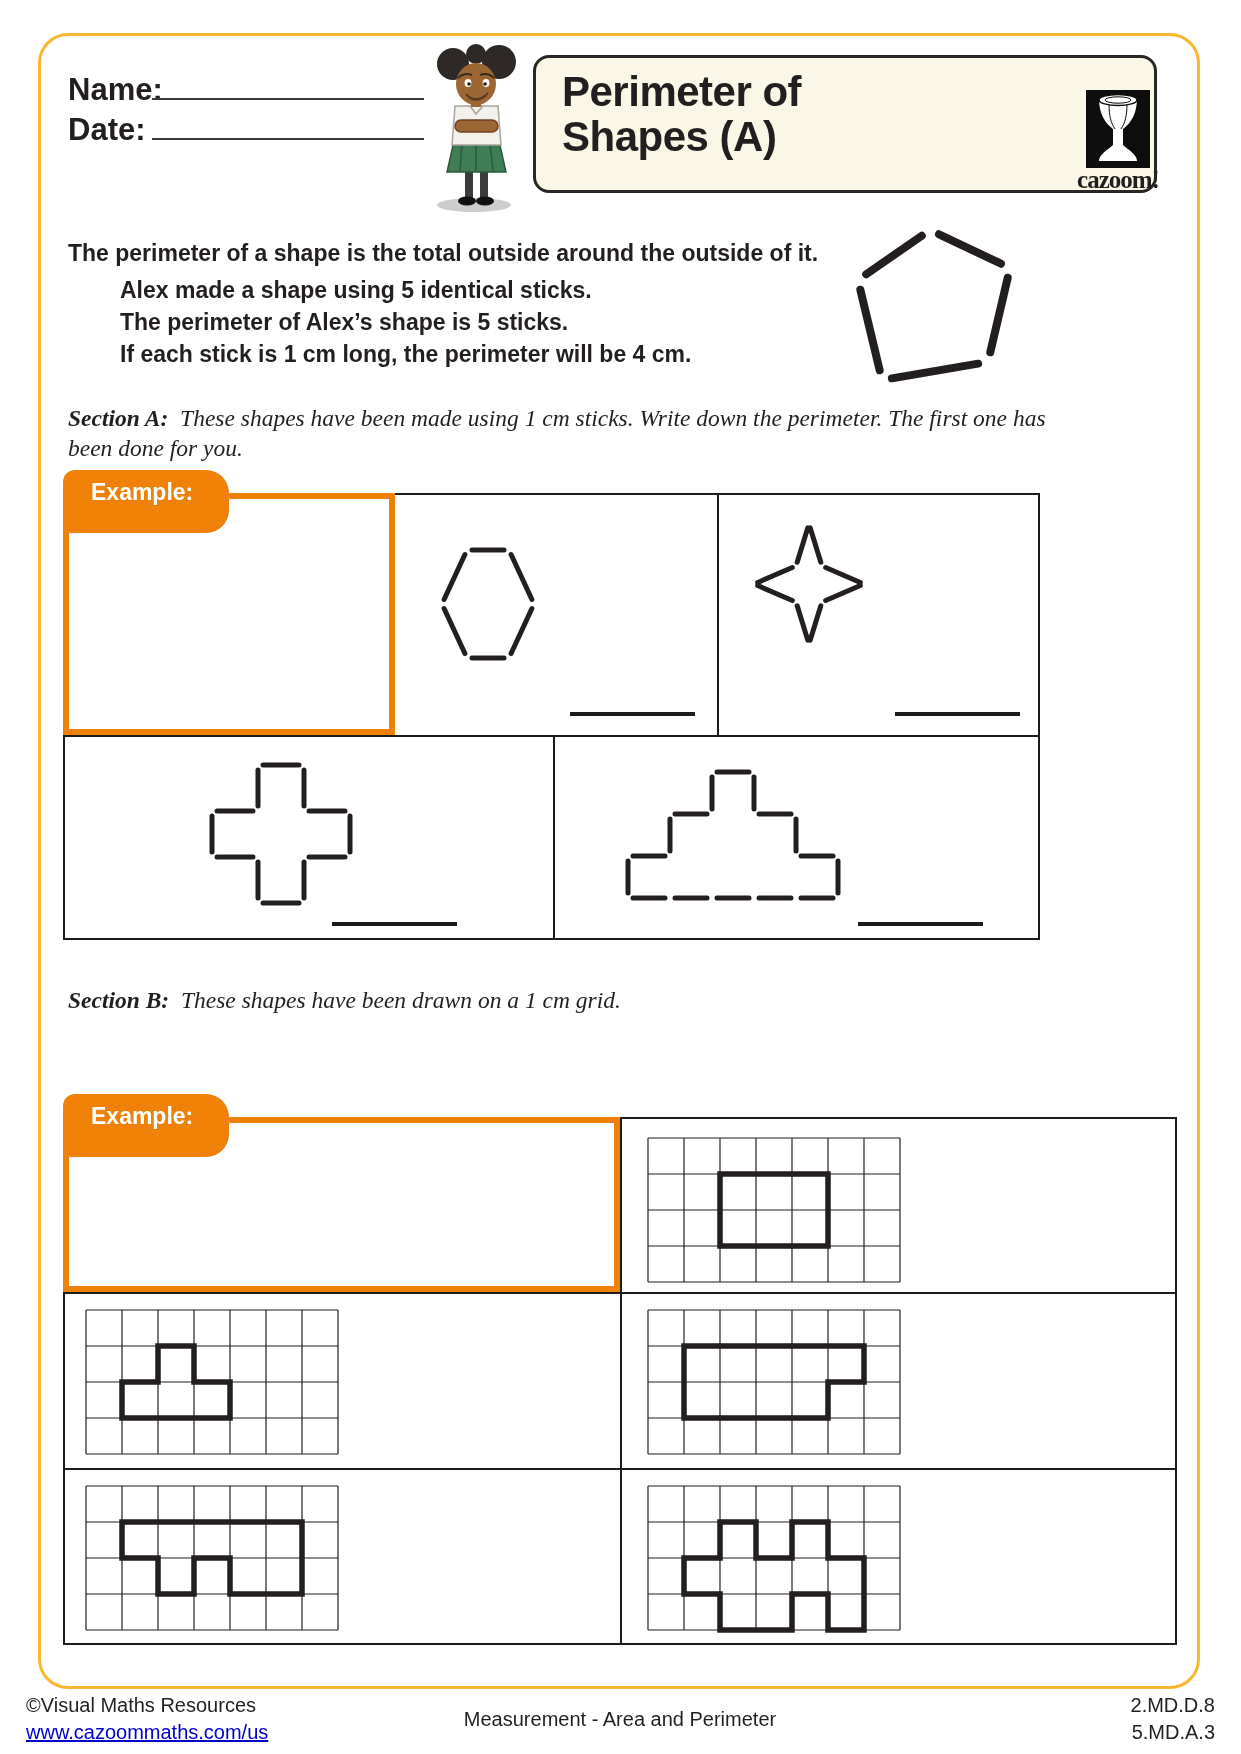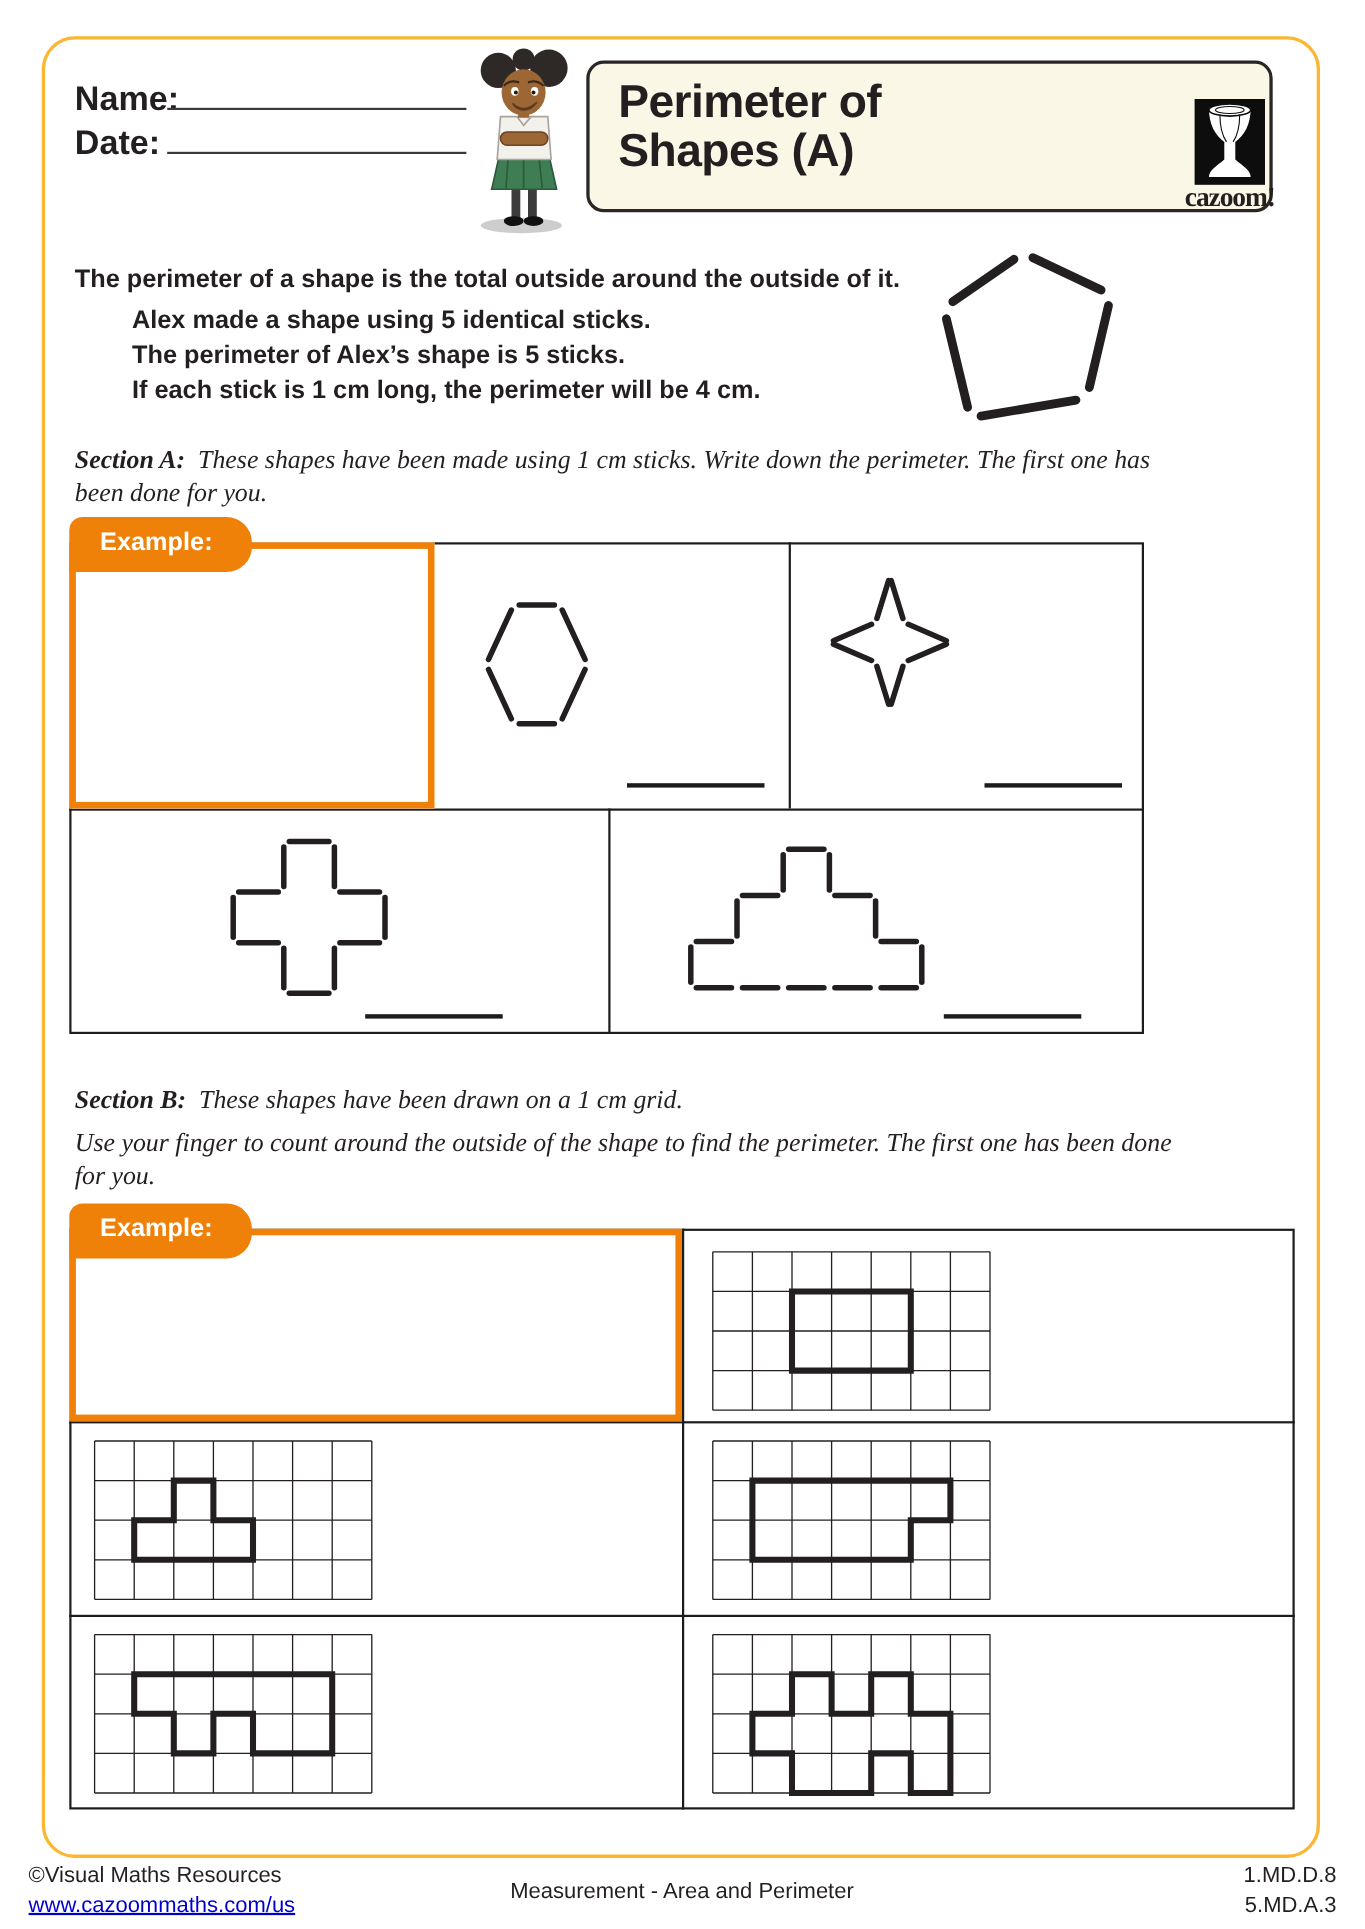--- a/index.html
+++ b/index.html
@@ -19,21 +19,21 @@
   .logo-text{left:1058px;top:166px;width:120px;text-align:center;font-family:"Liberation Serif", serif;
              font-weight:bold;font-size:25px;letter-spacing:-1px;}
   .intro{font-size:23px;font-weight:bold;white-space:nowrap;}
   .serif{font-family:"Liberation Serif", serif;font-style:italic;font-size:23.5px;line-height:1.28;}
   .serif b{font-style:italic;}
   .tbl{border:2px solid #1c1c1c;box-sizing:border-box;background:#fff;}
   .vline{width:0;border-left:2px solid #1c1c1c;}
   .hline{height:0;border-top:2px solid #1c1c1c;}
   .ex-box{border:6px solid var(--orange);box-sizing:border-box;background:#fff;z-index:3;}
   .ex-tab{background:var(--orange);color:#fff;font-weight:bold;font-size:23px;height:46px;line-height:45px;
-          padding:0 36px 4px 28px;border-radius:12px 23px 23px 0;z-index:4;}
+          padding:0 36px 17px 28px;border-radius:12px 23px 23px 0;z-index:4;}
   .ans-line{height:0;border-top:4px solid #1c1c1c;z-index:2;}
   .big-ans{font-size:32px;font-weight:bold;text-align:center;}
   svg{overflow:visible;display:block;}
   .foot{font-size:20px;}
   .foot-link{color:var(--link);text-decoration:underline;}
   .z2{z-index:2;}
 </style>
 </head>
 <body>
 
@@ -176,21 +176,20 @@
       <line x1="42" y1="79" x2="42" y2="47" stroke="#231F20" stroke-width="5" stroke-linecap="round"></line>
       <line x1="47" y1="42" x2="79" y2="42" stroke="#231F20" stroke-width="5" stroke-linecap="round"></line>
       <line x1="84" y1="37" x2="84" y2="5" stroke="#231F20" stroke-width="5" stroke-linecap="round"></line>
     </svg>
   <div class="abs ans-line" style="left:858px;top:922px;width:125px;"></div>
 
   <div class="abs serif" style="left:68px;top:985px;width:1000px;">
     <b>Section B:</b>&nbsp;
     <span>These shapes have been drawn on a 1 cm grid.</span>
   </div>
-  <div class="abs serif" style="left:68px;top:1024px;width:1010px;">Use your finger to count around the outside of the shape to find the perimeter. The first one has been done for you.</div>
 
   <div class="abs tbl" style="left:63px;top:1117px;width:1114px;height:528px;"></div>
   <div class="abs hline" style="left:63px;top:1292px;width:1114px;"></div>
   <div class="abs hline" style="left:63px;top:1468px;width:1114px;"></div>
   <div class="abs vline" style="left:620px;top:1117px;height:528px;"></div>
 
   <div class="abs ex-box" style="left:63px;top:1117px;width:557px;height:175px;"></div>
   <div class="abs ex-tab" style="left:63px;top:1094px;">Example:</div>
 
   <svg class="abs z2" style="left:86px;top:1138px;" viewBox="0 0 252 144" width="252" height="144">
@@ -296,16 +295,16 @@
       <line x1="0" y1="36" x2="252" y2="36" stroke="#231F20" stroke-width="1.2"></line>
       <line x1="0" y1="72" x2="252" y2="72" stroke="#231F20" stroke-width="1.2"></line>
       <line x1="0" y1="108" x2="252" y2="108" stroke="#231F20" stroke-width="1.2"></line>
       <line x1="0" y1="144" x2="252" y2="144" stroke="#231F20" stroke-width="1.2"></line>
       <polygon points="36,72 72,72 72,36 108,36 108,72 144,72 144,36 180,36 180,72 216,72 216,144 180,144 180,108 144,108 144,144 72,144 72,108 36,108" fill="none" stroke="#231F20" stroke-width="5.5" stroke-linejoin="miter"></polygon>
     </svg>
 
   <div class="abs foot" style="left:26px;top:1694px;">©Visual Maths Resources</div>
   <div class="abs foot foot-link" style="left:26px;top:1721px;">www.cazoommaths.com/us</div>
   <div class="abs foot" style="left:320px;top:1708px;width:600px;text-align:center;">Measurement - Area and Perimeter</div>
-  <div class="abs foot" style="left:1015px;top:1694px;width:200px;text-align:right;">1.MD.D.8</div>
+  <div class="abs foot" style="left:1015px;top:1694px;width:200px;text-align:right;">2.MD.D.8</div>
   <div class="abs foot" style="left:1015px;top:1721px;width:200px;text-align:right;">5.MD.A.3</div>
 
 </div>
 
 </body></html>

